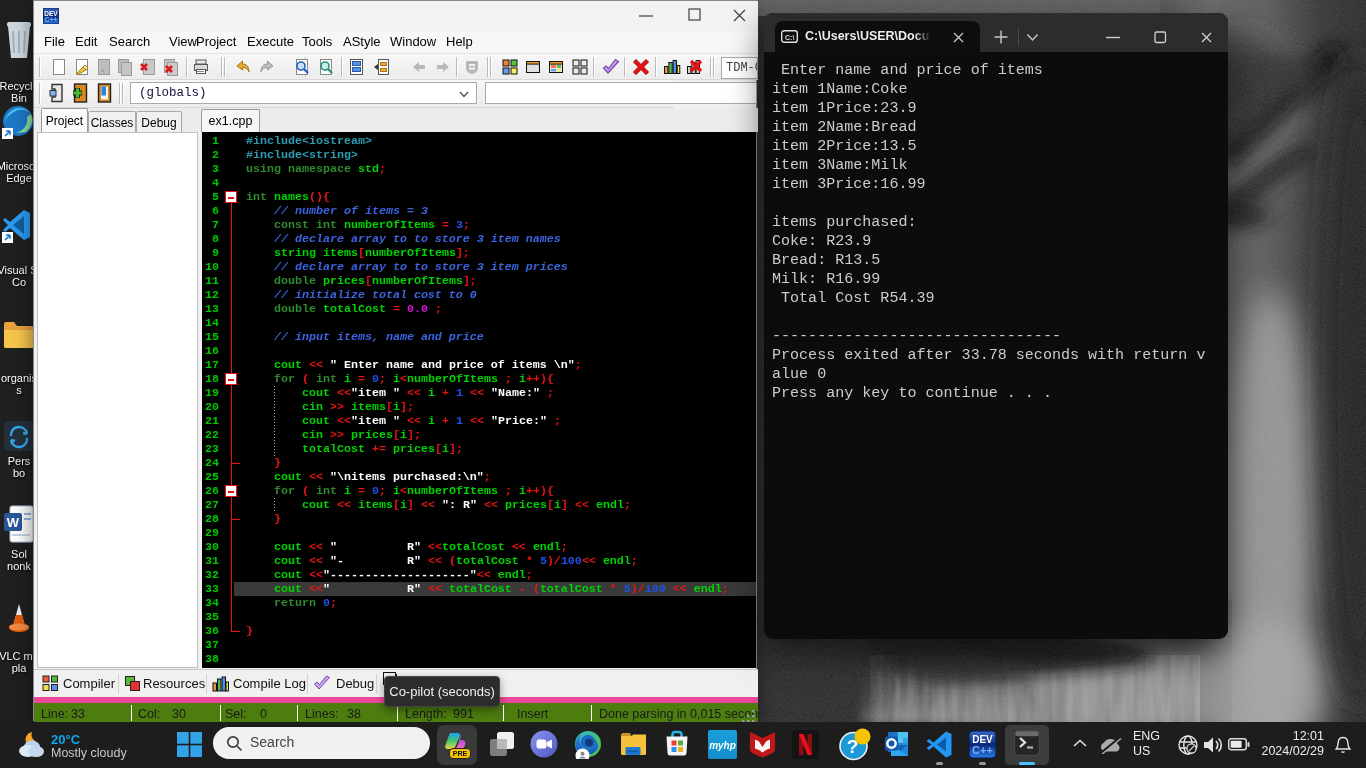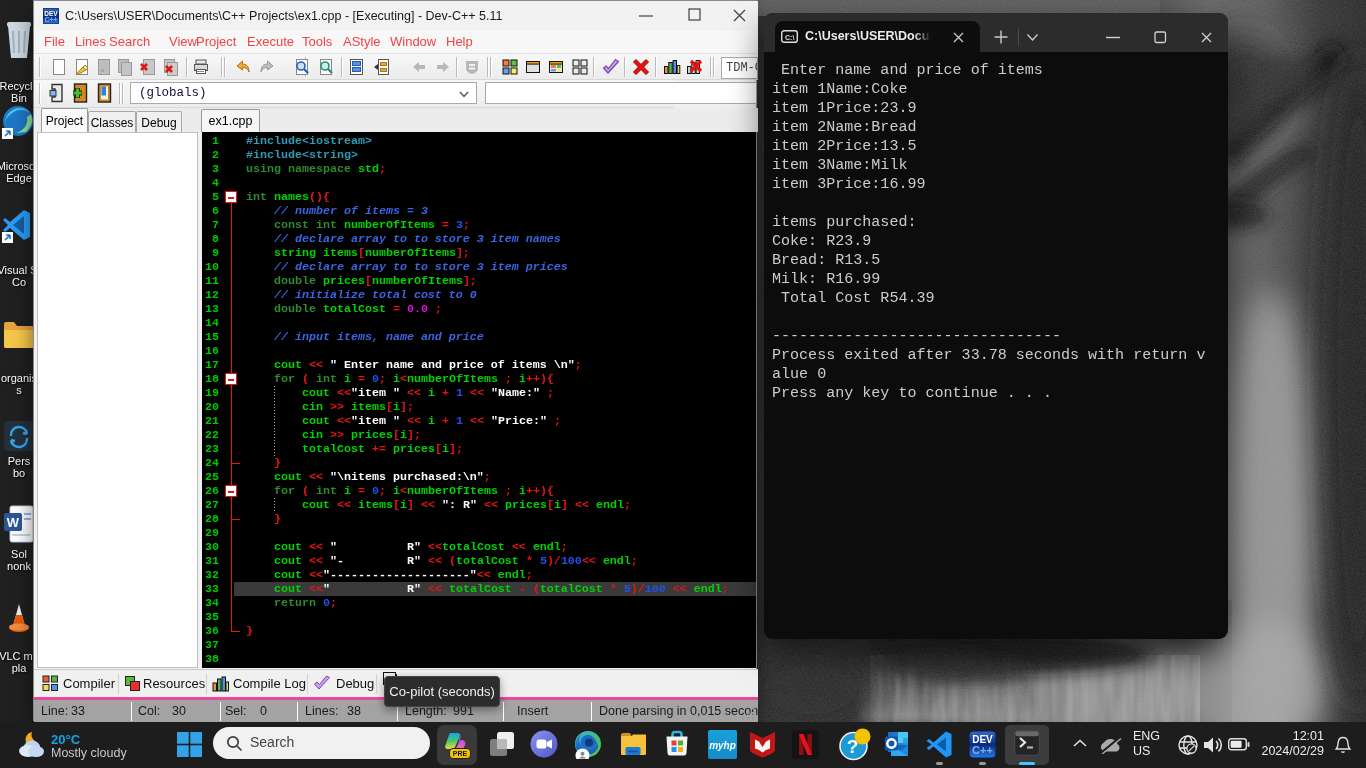--- a/index.html
+++ b/index.html
@@ -1,17 +1,17 @@
 <!DOCTYPE html>
 <html><head><meta charset="utf-8"><style>
 *{margin:0;padding:0;box-sizing:border-box}
 html,body{width:1366px;height:768px;overflow:hidden;background:#262626;font-family:"Liberation Sans",sans-serif}
 .a{position:absolute}
 #dev{position:absolute;left:33px;top:0;width:724px;height:721px;background:#f0f0f0;border:1px solid #898989;border-bottom:none;box-shadow:0 8px 20px rgba(0,0,0,.5)}
-.mi{position:absolute;top:0;font-size:13px;color:#ef4444}
+.mi{position:absolute;top:0;font-size:13px;color:#000000}
 .combo{position:absolute;background:#fff;border:1px solid #a9a9a9}
 .tab1{position:absolute;font-size:13px;color:#101010}
 .cm{font-family:"Liberation Mono",monospace;font-size:11.67px;line-height:14px;font-weight:bold}
 .k{color:#2e8b2e}
 .i{color:#00d400}
 .o{color:#e81414}
 .n{color:#2050e8}
 .f{color:#d816d8}
 .s{color:#ffffff}
 .c{color:#3c64e0;font-style:italic}
@@ -148,30 +148,29 @@
           <linearGradient id="devg" x1="0" y1="0" x2="0" y2="1">
             <stop offset="0" stop-color="#3a68c8"></stop>
             <stop offset="0.5" stop-color="#0a2a78"></stop>
             <stop offset="1" stop-color="#2a7ae8"></stop>
           </linearGradient>
         </defs>
         <rect x="0" y="0" width="16" height="16" rx="2" fill="url(#devg)" stroke="#081840"></rect>
         <text x="8" y="7.5" font-size="6.5" font-weight="bold" fill="#fff" text-anchor="middle" font-family="Liberation Sans">DEV</text>
         <text x="8" y="14" font-size="7" font-weight="bold" fill="#7ab0f8" text-anchor="middle" font-family="Liberation Sans">C++</text>
       </svg>
-<div class="a" style="left:31px;top:8px;font-size:12.5px;color:#1a1a1a">C:\Users\USER\Documents\C++ Projects\ex1.cpp - [Executing] - Dev-C++ 5.11</div>
 <svg class="a" style="left:602px;top:5px" width="110" height="20" fill="none" stroke="#404040" stroke-width="1.2">
         <path d="M3 10 L17 10"></path>
         <rect x="53" y="3" width="11" height="11"></rect>
         <path d="M98 4 L109 15 M109 4 L98 15"></path>
       </svg>
 </div>
 <div class="a" style="left:0;top:30px;width:724px;height:22px;background:#f7f7f7">
 <div class="mi" style="left:10px;top:3px">File</div>
-      <div class="mi" style="left:41px;top:3px">Lines</div>
+      <div class="mi" style="left:41px;top:3px">Edit</div>
       <div class="mi" style="left:75px;top:3px">Search</div>
       <div class="mi" style="left:135px;top:3px">View</div>
       <div class="mi" style="left:162px;top:3px">Project</div>
       <div class="mi" style="left:213px;top:3px">Execute</div>
       <div class="mi" style="left:268px;top:3px">Tools</div>
       <div class="mi" style="left:309px;top:3px">AStyle</div>
       <div class="mi" style="left:356px;top:3px">Window</div>
       <div class="mi" style="left:412px;top:3px">Help</div>
 </div>
 <div class="a" style="left:0;top:52px;width:724px;height:27px;background:linear-gradient(#f7f7f7,#ececec);border-top:1px solid #e2e2e2;border-bottom:1px solid #d8d8d8">
@@ -449,21 +448,21 @@
       </svg>
 <div class="tab1" style="left:199px;top:6px">Compile Log</div>
 <div class="a" style="left:273px;top:4px;width:1px;height:20px;background:#d0d0d0"></div>
 <svg class="a" style="left:279px;top:5px" width="18" height="17">
         <path d="M1.5 9 L6 14 L16.5 2.5 L13.5 1 L6.5 9.5 L4 7 Z" fill="#c9a0ec" stroke="#7a48b0"></path>
       </svg>
 <div class="tab1" style="left:302px;top:6px">Debug</div>
 <div class="a" style="left:342px;top:4px;width:1px;height:20px;background:#d0d0d0"></div>
 <div class="a" style="left:350px;top:4px;width:13px;height:13px;background:#e8e8e8;border:1.5px solid #111"></div>
 </div>
-<div class="a" style="left:0;top:696px;width:724px;height:26px;background:#a3a3a3;border-top:3px solid #ec4899;overflow:hidden">
+<div class="a" style="left:0;top:696px;width:724px;height:26px;background:#4d7c0f;border-top:6px solid #ec4899;overflow:hidden">
 <div class="st" style="left:7px">Line:</div>
       <div class="st" style="left:37px">33</div>
 <div class="ssep" style="left:97px"></div>
 <div class="st" style="left:104px">Col:</div>
       <div class="st" style="left:138px">30</div>
 <div class="ssep" style="left:186px"></div>
 <div class="st" style="left:191px">Sel:</div>
       <div class="st" style="left:226px">0</div>
 <div class="ssep" style="left:263px"></div>
 <div class="st" style="left:271px">Lines:</div>

